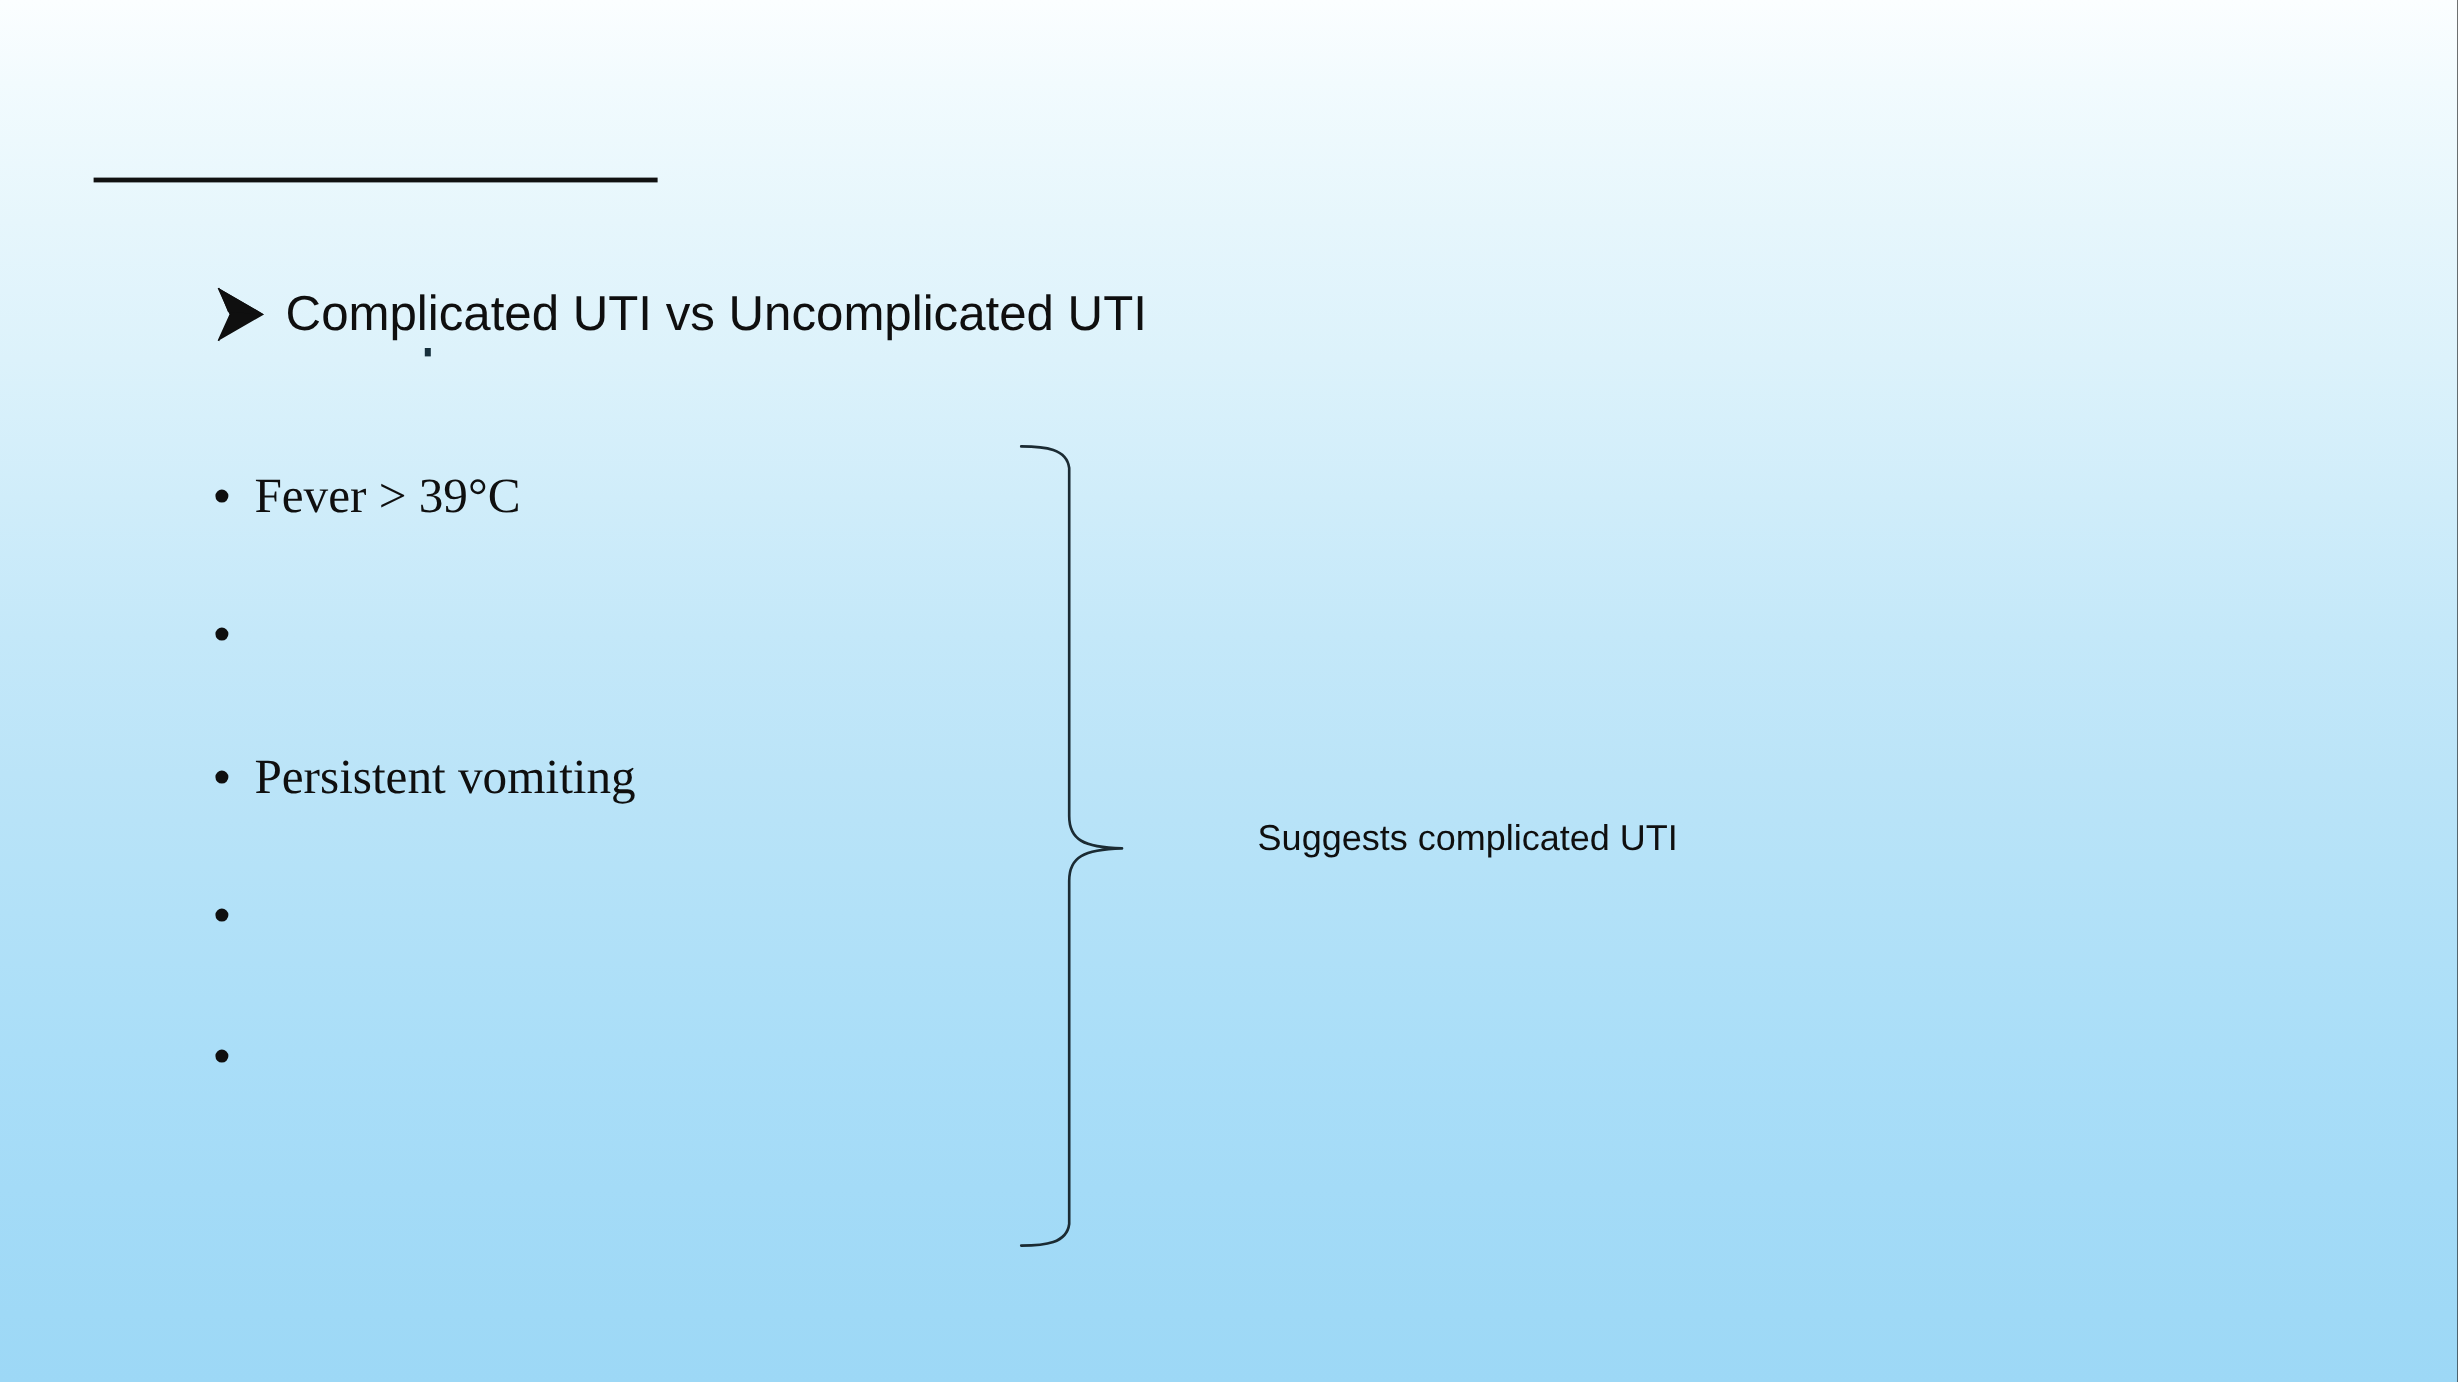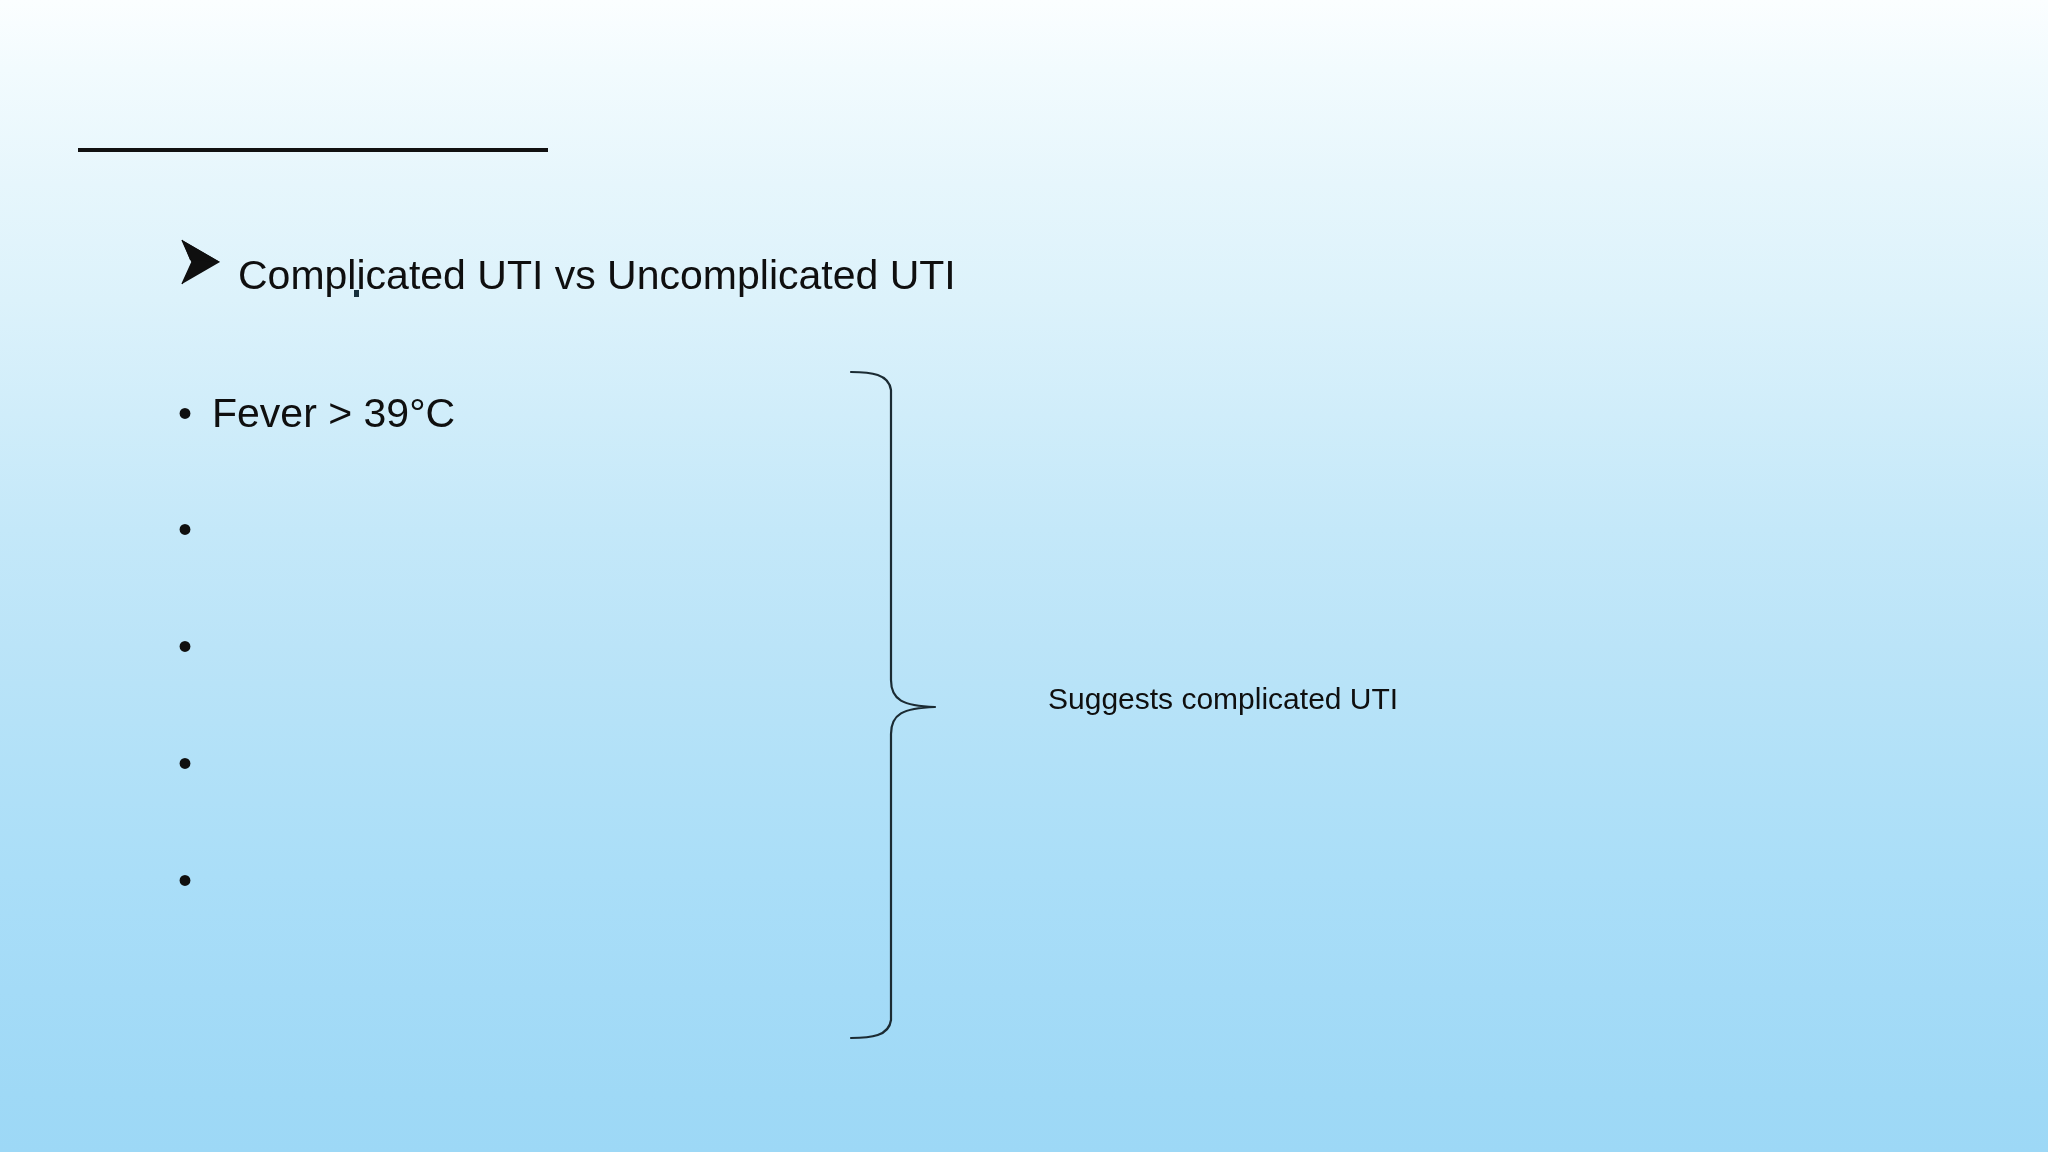--- a/index.html
+++ b/index.html
@@ -67,21 +67,21 @@
     position: relative;
     margin-top: -2px;
   }
   .arrow-glyph svg { display: block; }
   .arrow-text {
     font-size: 41px;
     line-height: 1.05;
     color: #0f0f0f;
     white-space: nowrap;
     margin-left: 14px;
-    margin-top: 14px;
+    margin-top: 0;
   }
 
   
   .bullets {
     position: absolute;
     left: 178px;
     top: 392px;
     width: 700px;
   }
   .bullet-row {
@@ -95,20 +95,21 @@
     font-size: 40px;
     line-height: 1;
     color: #0f0f0f;
     text-align: left;
   }
   .bullet-text {
     font-size: 41px;
     line-height: 1.05;
     color: #0f0f0f;
     white-space: nowrap;
+    font-family: Liberation Serif, serif;
   }
 
   
   .brace {
     position: absolute;
     left: 845px;
     top: 360px;
     width: 100px;
     height: 690px;
     pointer-events: none;
@@ -162,20 +163,21 @@
       <span class="bullet-dot">•</span>
       <span class="bullet-text">Fever &gt; 39°C</span>
     </div>
 
     <div class="bullet-row">
       <span class="bullet-dot">•</span>
     </div>
 
     <div class="bullet-row">
       <span class="bullet-dot">•</span>
+      <span class="bullet-text">Persistent vomiting</span>
     </div>
 
     <div class="bullet-row">
       <span class="bullet-dot">•</span>
     </div>
 
     <div class="bullet-row">
       <span class="bullet-dot">•</span>
     </div>
 

